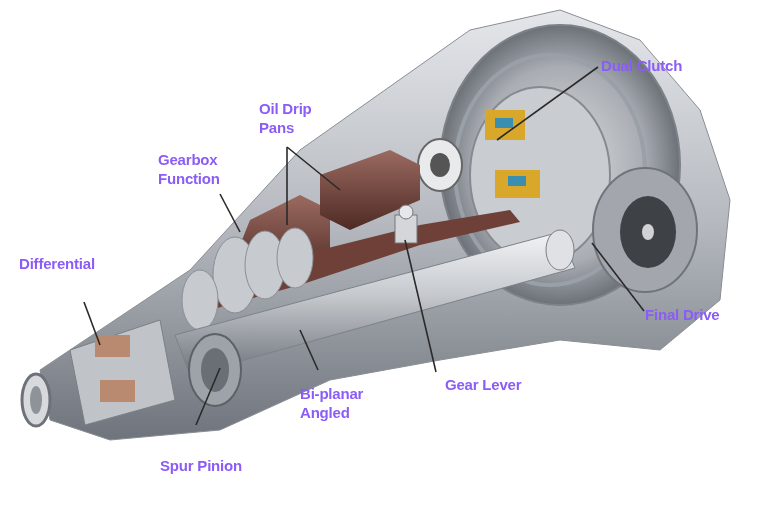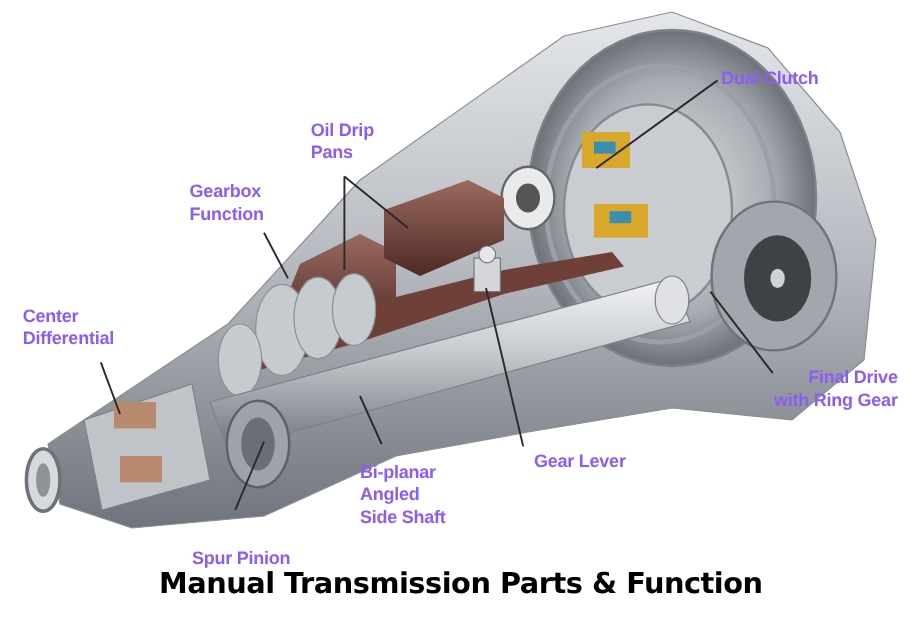--- a/index.html
+++ b/index.html
@@ -117,37 +117,33 @@
     <div>Oil Drip</div>
     <div>Pans</div>
   </div>
 
   <div class="label" style="left:146px; top:150px;margin-left:12px;">
     <div>Gearbox</div>
     <div>Function</div>
   </div>
 
   <div class="label" style="left:19px; top:254px;">
-    <div>Center</div>
     <div>Differential</div>
   </div>
 
   <div class="label" style="left:645px; top:305px;text-align:right;">
     <div>Final Drive</div>
-    <div>with Ring Gear</div>
   </div>
 
   <div class="label" style="left:445px; top:375px;text-align:right;">
     <div>Gear Lever</div>
   </div>
 
   <div class="label" style="left:300px; top:384px;">
     <div>Bi-planar</div>
     <div>Angled</div>
-    <div>Side Shaft</div>
   </div>
 
   <div class="label" style="left:160px; top:428px;margin-top:28px;">
     <div>Spur Pinion</div>
   </div>
 
-  <div class="title">Manual Transmission Parts &amp; Function</div>
 </div>
 
 </body></html>

